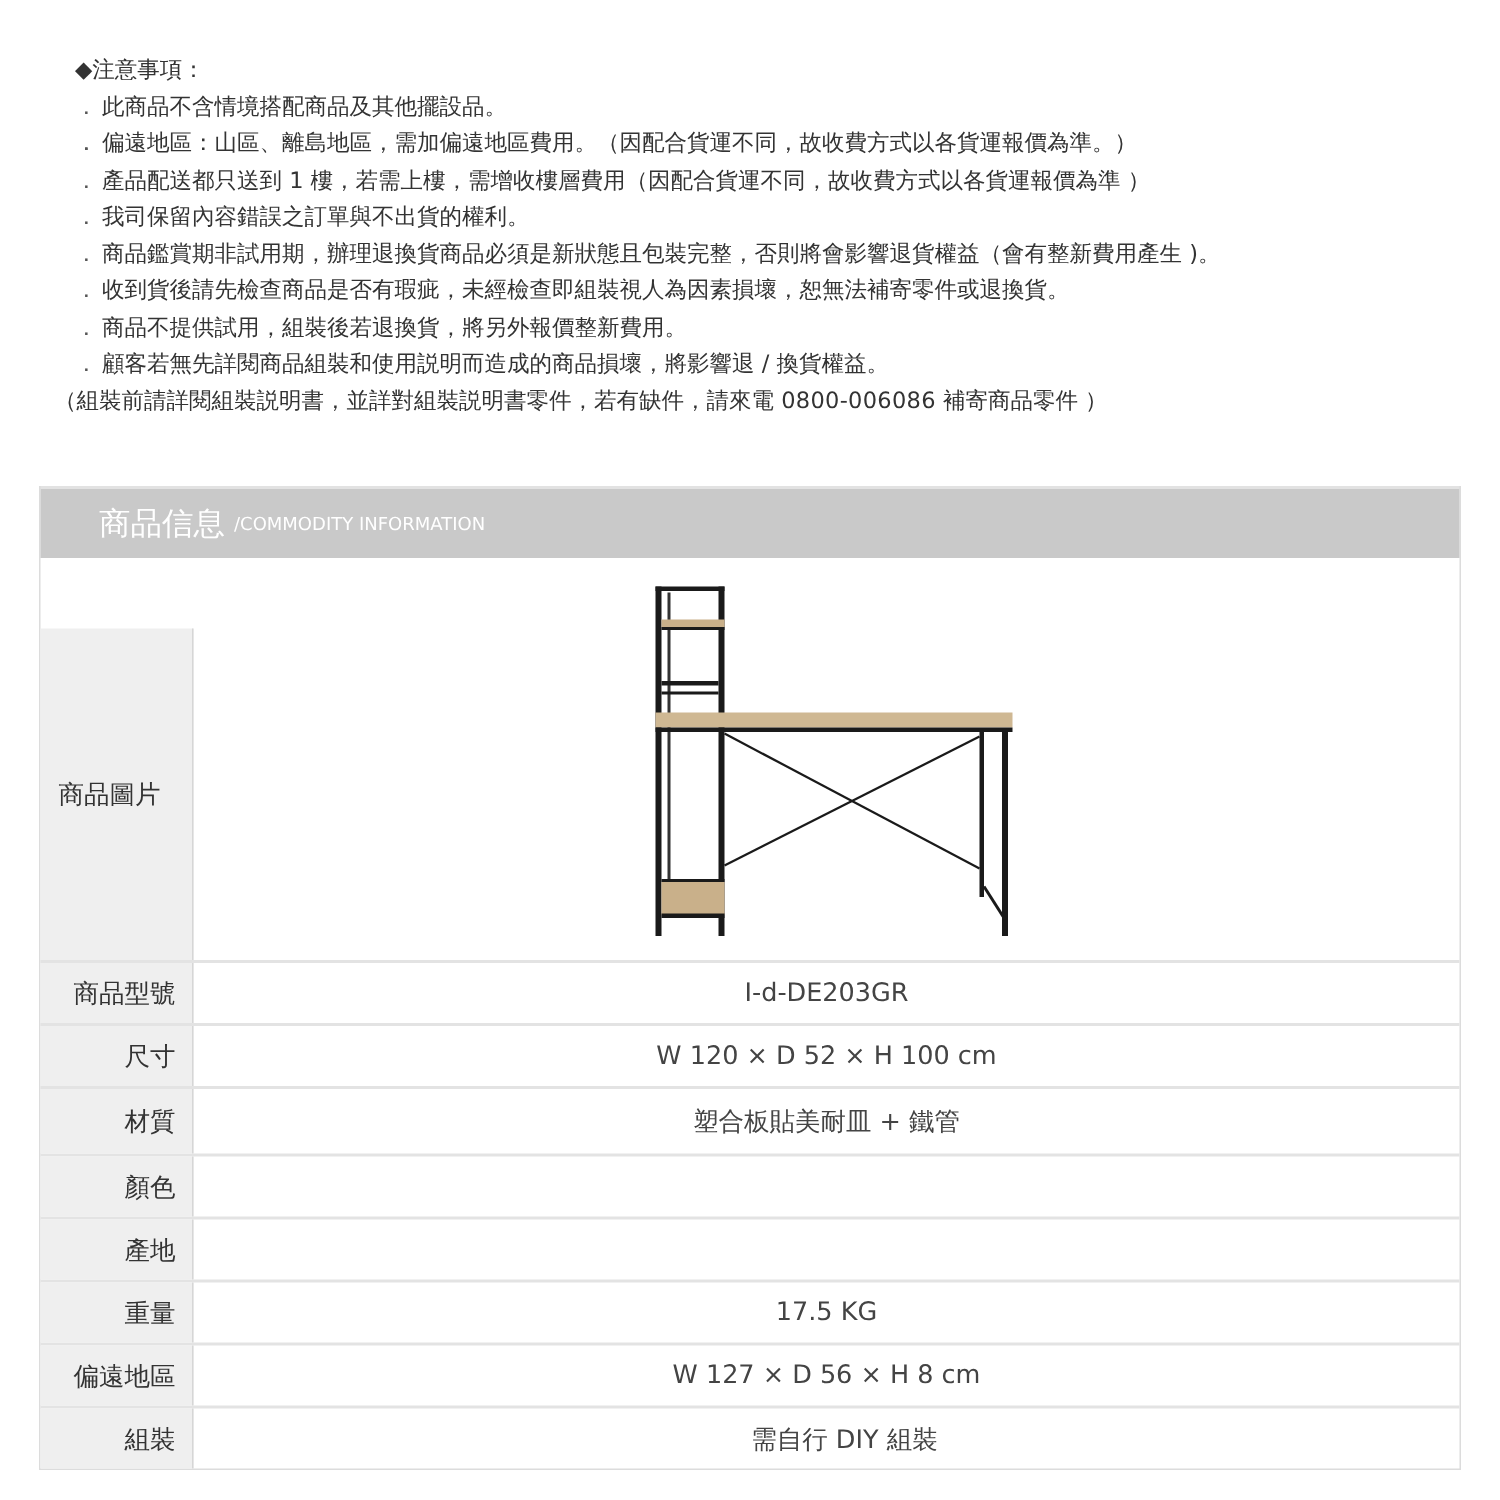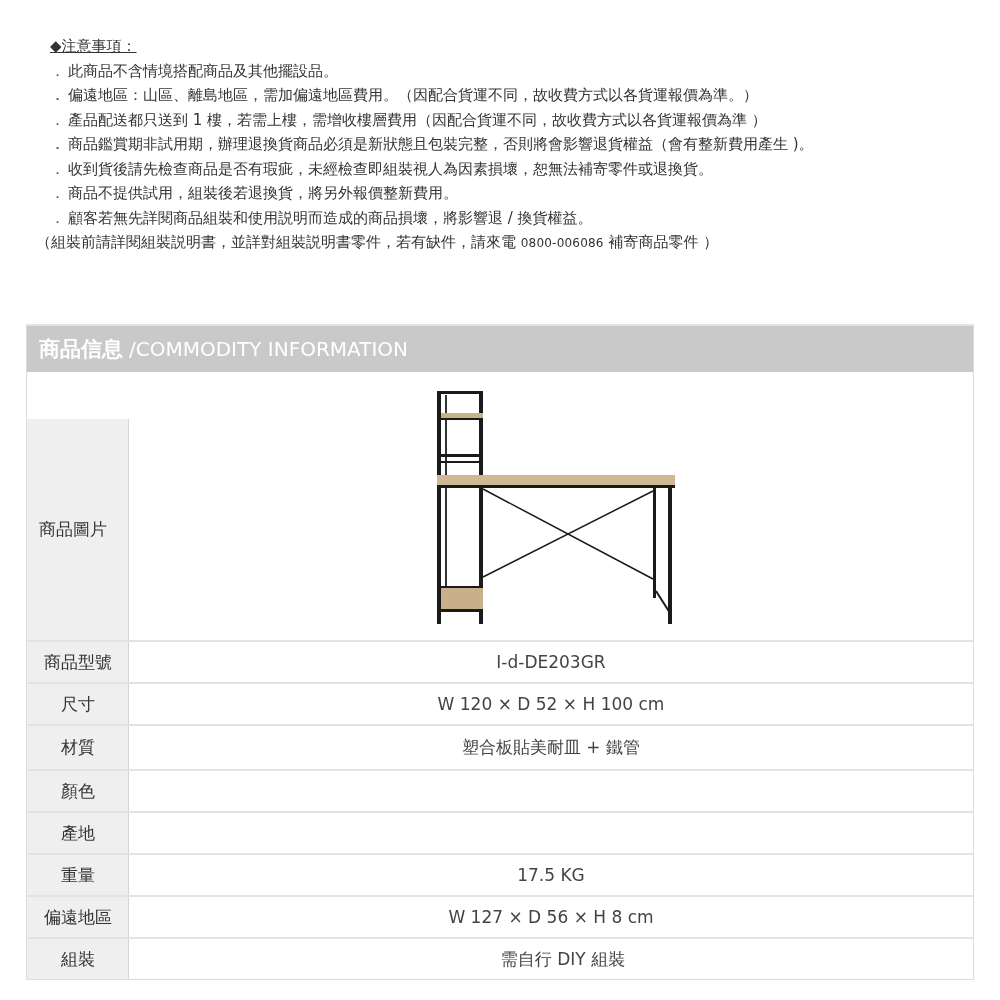--- a/index.html
+++ b/index.html
@@ -1,51 +1,51 @@
 <!DOCTYPE html>
 <html><head>
 <meta charset="utf-8">
 <style>
   html, body { margin: 0; padding: 0; background: #ffffff; }
   body { width: 1000px; height: 1000px; position: relative; overflow: hidden;
          font-family: "DejaVu Sans", "Liberation Sans", sans-serif; color: #333; }
 
   .notes { position: absolute; left: 36px; top: 34px; width: 950px; font-size: 15px; line-height: 24.5px; color: #333; }
-  .notes .title { padding-left: 14px; text-decoration: underline; }
+  .notes .title { padding-left: 14px; }
   .notes .item { position: relative; padding-left: 32px; white-space: nowrap; }
   .notes .item .dot { position: absolute; left: 14px; top: 0; color: #555; }
   .notes .footer { padding-left: 0; white-space: nowrap; }
-  .notes .footer .small { font-size: 12px; letter-spacing: 0.2px; }
+  .notes .footer .small { font-size: 15px; letter-spacing: 0.2px; }
 
   .info { position: absolute; left: 26px; top: 324px; width: 946px; border: 1px solid #dcdcdc; border-top: none; background: #fff; }
   .info .head { height: 46px; background: #c9c9c9; border-top: 2px solid #e2e2e2; display: flex; align-items: center; padding-left: 12px; }
-  .info .head .zh { color: #fff; font-weight: bold; font-size: 21px; }
-  .info .head .en { color: #fff; font-size: 20px; margin-left: 6px; }
+  .info .head .zh { color: #fff; font-weight: normal; font-size: 21px; margin-left: 27px; }
+  .info .head .en { color: #fff; font-size: 12px; margin-left: 6px; }
 
   .row { display: flex; border-top: 2px solid #e3e3e3; }
   .row:first-of-type { border-top: none; }
-  .row .label { width: 102px; background: #efefef; border-right: 1px solid #d6d6d6; font-size: 17px; color: #333; display: flex; align-items: center; justify-content: center; padding: 0 11px 0 12px; box-sizing: border-box; }
+  .row .label { width: 102px; background: #efefef; border-right: 1px solid #d6d6d6; font-size: 17px; color: #333; display: flex; align-items: center; justify-content: flex-end; padding: 0 11px 0 12px; box-sizing: border-box; }
   .row .label.full { justify-content: flex-start; letter-spacing: 0px; margin-top: 47px; }
   .row .value { flex: 1; display: flex; align-items: center; justify-content: center; font-size: 17px; color: #444; }
   .row.std { height: 40px; }
   .row.img { height: 268px; border-top: none; }
 
   .swatch { display: inline-block; width: 19px; height: 19px; background: #000; margin-right: 14px; border: 1px solid #333; box-sizing: border-box; }
   .diy { color: #e0522e; margin-left: 24px; }
 </style>
 </head>
 <body>
 
 <div class="notes">
   <div class="title">◆注意事項：</div>
   <div class="item"><span class="dot">．</span><span>此商品不含情境搭配商品及其他擺設品。</span></div>
   <div class="item"><span class="dot">．</span></div>
   <div class="item"><span class="dot">．</span><span>偏遠地區：山區、離島地區，需加偏遠地區費用。（因配合貨運不同，故收費方式以各貨運報價為準。）</span></div>
   <div class="item"><span class="dot">．</span><span>產品配送都只送到 1 樓，若需上樓，需增收樓層費用（因配合貨運不同，故收費方式以各貨運報價為準 ）</span></div>
-  <div class="item"><span class="dot">．</span></div>
+  <div class="item"><span class="dot">．</span><span>我司保留內容錯誤之訂單與不出貨的權利。</span></div>
   <div class="item"><span class="dot">．</span><span>商品鑑賞期非試用期，辦理退換貨商品必須是新狀態且包裝完整，否則將會影響退貨權益（會有整新費用產生 )。</span></div>
   <div class="item"><span class="dot">．</span><span>收到貨後請先檢查商品是否有瑕疵，未經檢查即組裝視人為因素損壞，恕無法補寄零件或退換貨。</span></div>
   <div class="item"><span class="dot">．</span><span>商品不提供試用，組裝後若退換貨，將另外報價整新費用。</span></div>
   <div class="item"><span class="dot">．</span><span>顧客若無先詳閱商品組裝和使用説明而造成的商品損壞，將影響退 / 換貨權益。</span></div>
   <div class="footer"><span>（組裝前請詳閱組裝説明書，並詳對組裝説明書零件，若有缺件，請來電 </span><span class="small">0800-006086</span><span> 補寄商品零件 ）</span></div>
 </div>
 
 <div class="info">
   <div class="head">
     <span class="zh">商品信息</span>

